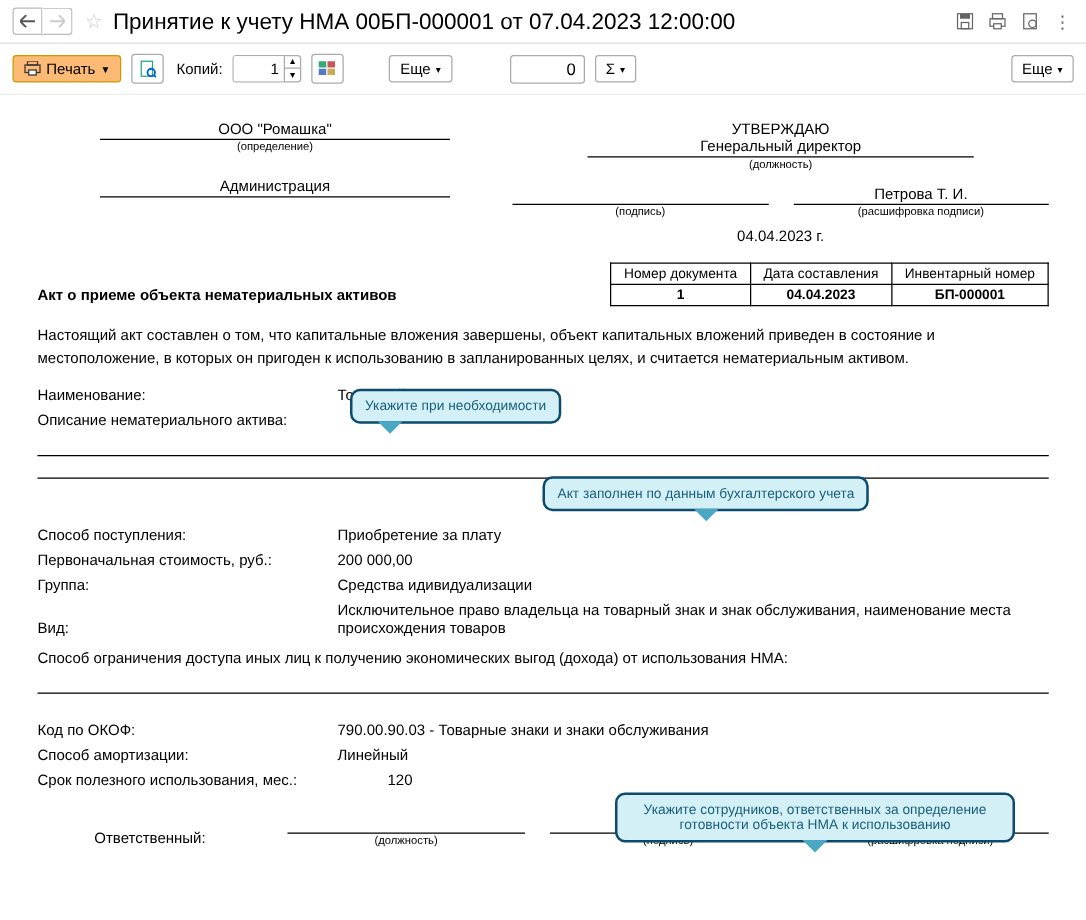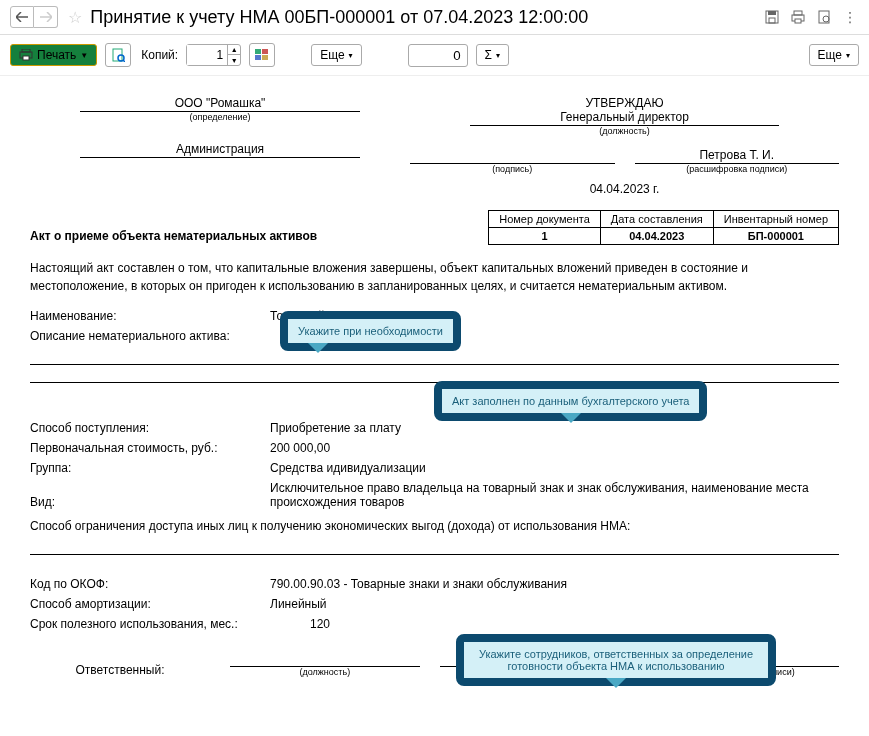--- a/index.html
+++ b/index.html
@@ -8,21 +8,21 @@
 .nav-arrows { display: flex; gap: 0; margin-right: 10px; }
 .nav-btn { width: 24px; height: 22px; border: 1px solid #bbb; background: #fff; display: flex; align-items: center; justify-content: center; cursor: pointer; }
 .nav-btn:first-child { border-radius: 3px 0 0 3px; }
 .nav-btn:last-child { border-radius: 0 3px 3px 0; border-left: none; }
 .star { color: #ccc; font-size: 16px; margin-right: 8px; cursor: pointer; }
 .title { font-size: 18px; font-weight: normal; flex: 1; }
 .title-icons { display: flex; gap: 8px; }
 .ti { width: 18px; height: 18px; cursor: pointer; display: flex; align-items: center; justify-content: center; font-size: 14px; color: #666; }
 .toolbar { display: flex; align-items: center; padding: 8px 10px; gap: 8px; border-bottom: 1px solid #eee; }
 .btn { border: 1px solid #aaa; border-radius: 3px; padding: 3px 8px; background: #fff; cursor: pointer; display: inline-flex; align-items: center; gap: 4px; font-size: 12px; }
-.btn-print { background: #15803d; border-color: #cc9900; text-align: center; }
+.btn-print { background: #fdba74; border-color: #cc9900; text-align: center; }
 .btn-icon { width: 26px; height: 24px; padding: 0; justify-content: center; }
 .copies-label { margin-left: 2px; }
 .spinner { display: flex; border: 1px solid #aaa; border-radius: 3px; }
 .spinner input { width: 40px; border: none; text-align: right; padding: 3px 4px; font-size: 12px; }
 .spinner-btns { display: flex; flex-direction: column; border-left: 1px solid #aaa; }
 .spinner-btns div { width: 12px; height: 10px; font-size: 7px; display: flex; align-items: center; justify-content: center; cursor: pointer; }
 .spinner-btns div:first-child { border-bottom: 1px solid #aaa; }
 .spacer { flex: 1; }
 .num-field { width: 60px; border: 1px solid #aaa; border-radius: 3px; padding: 3px 6px; text-align: right; }
 .document { padding: 20px 30px; }
@@ -36,21 +36,21 @@
 .act-title-row { display: flex; align-items: flex-end; margin-top: 14px; }
 .act-title { font-weight: bold; font-size: 12px; padding-bottom: 2px; }
 .act-table { border-collapse: collapse; margin-left: auto; }
 .act-table th, .act-table td { border: 1px solid #000; padding: 2px 10px; font-size: 11px; text-align: center; font-weight: normal; }
 .act-table td { font-weight: bold; }
 .body-text { margin: 14px 0; line-height: 1.5; }
 .field-row { display: flex; margin: 6px 0; align-items: flex-end; }
 .field-label { width: 240px; }
 .field-value { flex: 1; }
 .full-uline { border-bottom: 1px solid #000; min-height: 16px; margin: 2px 0; }
-.callout { position: absolute; background: #d4f0f7; border: 8px solid #0c4a6e; border-radius: 8px; padding: 6px 10px; font-size: 11px; text-align: center; color: #1a5f7a; max-width: 320px; }
+.callout { position: absolute; background: #d4f0f7; border: 2px solid #0c4a6e; border-radius: 8px; padding: 6px 10px; font-size: 11px; text-align: center; color: #1a5f7a; max-width: 320px; }
 .callout::after { content: ''; position: absolute; width: 0; height: 0; border: 10px solid transparent; }
 .callout.tail-bl::after { border-top-color: #4aa8c4; bottom: -20px; left: 20px; }
 .callout.tail-bc::after { border-top-color: #4aa8c4; bottom: -20px; left: 50%; margin-left: -10px; }
 .doc-wrap { position: relative; }
 .responsible-row { display: flex; gap: 20px; margin-top: 20px; align-items: flex-end; }
 .resp-label { width: 180px; text-align: center; }
 .resp-cell { flex: 1; }
 svg { display: block; }
 </style>
 </head>
@@ -263,15 +263,15 @@
       <div class="small-cap">(подпись)</div>
     </div>
     <div class="resp-cell">
       <div class="uline">&nbsp;</div>
       <div class="small-cap">(расшифровка подписи)</div>
     </div>
   </div>
 
   <div class="callout tail-bl" style="top:235px;left:280px">Укажите при необходимости</div>
   <div class="callout tail-bc" style="top:305px;left:434px">Акт заполнен по данным бухгалтерского учета</div>
-  <div class="callout tail-bc" style="top:558px;left:456px">Укажите сотрудников, ответственных за определение готовности объекта НМА к использованию</div>
+  <div class="callout tail-bc" style="top:558px;left:492px">Укажите сотрудников, ответственных за определение готовности объекта НМА к использованию</div>
 
 </div>
 
 </body></html>

